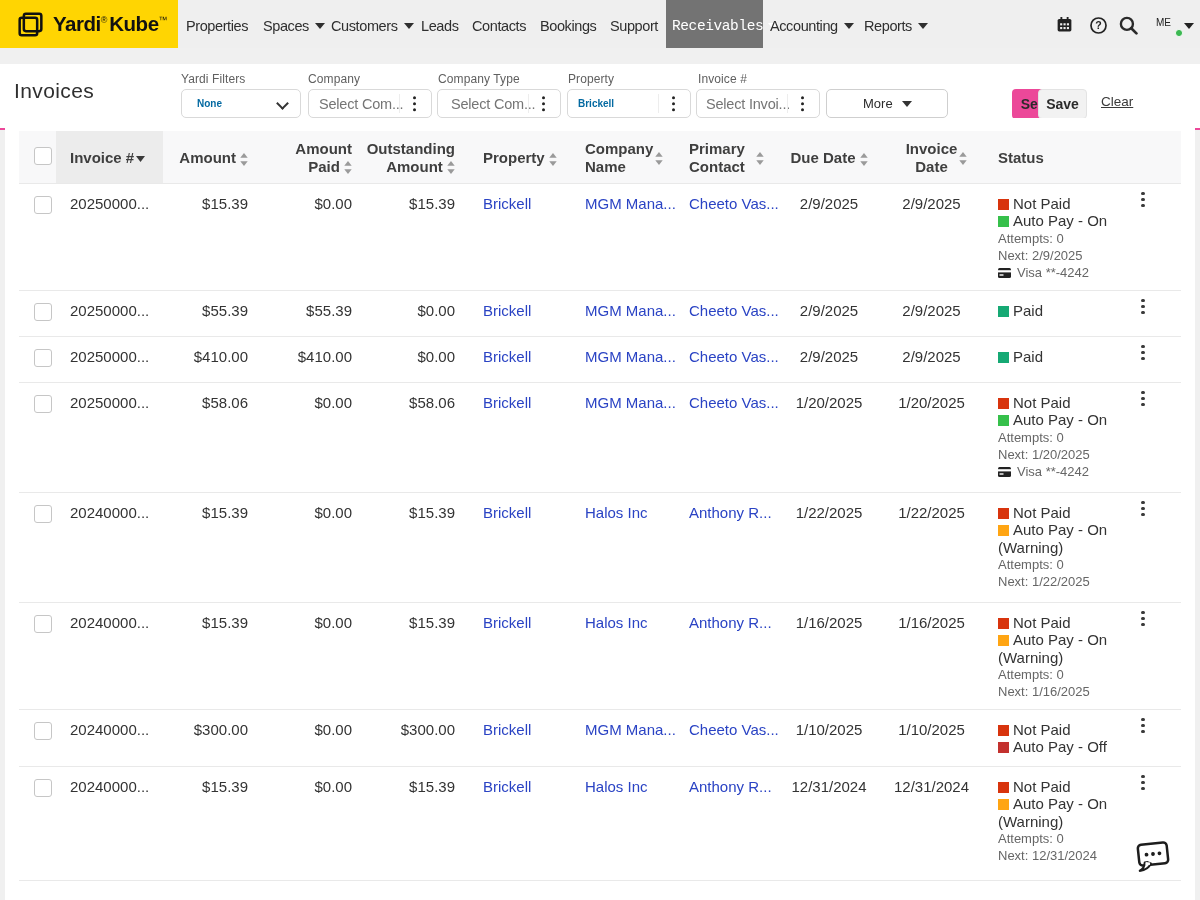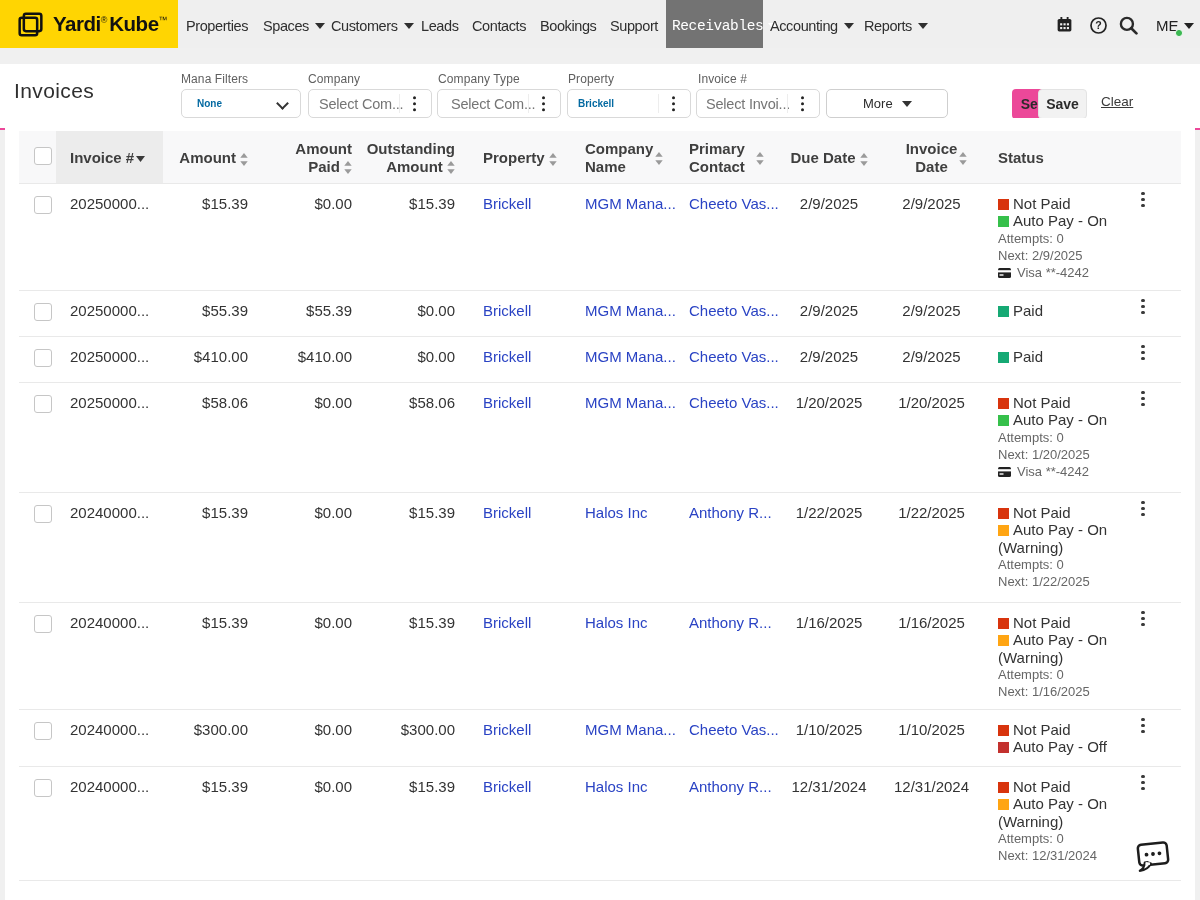--- a/index.html
+++ b/index.html
@@ -86,29 +86,29 @@
       </g>
     </svg>
   <svg style="position:absolute;left:1090px;top:17px;" width="17" height="17" viewBox="0 0 24 24">
       <circle cx="12" cy="12" r="10.6" fill="none" stroke="#222" stroke-width="2.4"></circle>
       <text x="12" y="17.2" text-anchor="middle" font-size="15" font-weight="700" fill="#222" font-family="Liberation Sans">?</text>
     </svg>
   <svg style="position:absolute;left:1119px;top:16px;" width="19" height="19" viewBox="0 0 24 24">
       <circle cx="10" cy="10" r="7.6" fill="none" stroke="#2a2a2a" stroke-width="3"></circle>
       <line x1="15.5" y1="15.5" x2="22" y2="22" stroke="#2a2a2a" stroke-width="3.4" stroke-linecap="round"></line>
     </svg>
-  <span style="position:absolute;left:1156px;top:17px;font-size:15px;font-weight:500;color:#222;">ME</span>
+  <span style="position:absolute;left:1156px;top:17px;font-size:10px;font-weight:500;color:#222;">ME</span>
   <i style="position:absolute;left:1175px;top:29px;width:7.5px;height:7.5px;border-radius:50%;background:#3cb852;border:1.5px solid #fff;"></i>
   <span class="car" style="position:absolute;left:1184px;top:23px;border-top-color:#222;"></span>
 </div>
 
 <div class="filterbar">
   <div class="title">Invoices</div>
 
-  <div class="flabel" style="left:181px;">Mana Filters</div>
+  <div class="flabel" style="left:181px;">Yardi Filters</div>
   <div class="fbox" style="left:181px; width:120px;">
     <span class="bold" style="margin-left:15px;">None</span>
     <span class="chev" style="position:absolute;right:13px;top:9px;"></span>
   </div>
 
   <div class="flabel" style="left:308px;">Company</div>
   <div class="fbox" style="left:308px; width:124px;">
     <span class="sel" style="margin-left:10px;">Select Com...</span>
     <span class="divline"></span>
     <span class="dots3">

